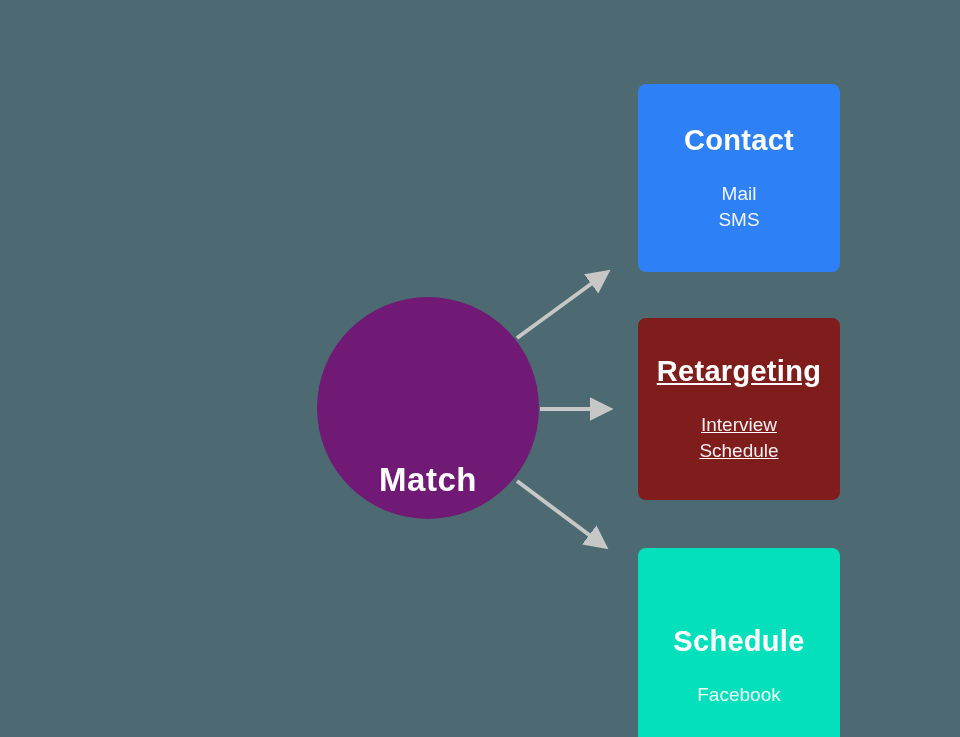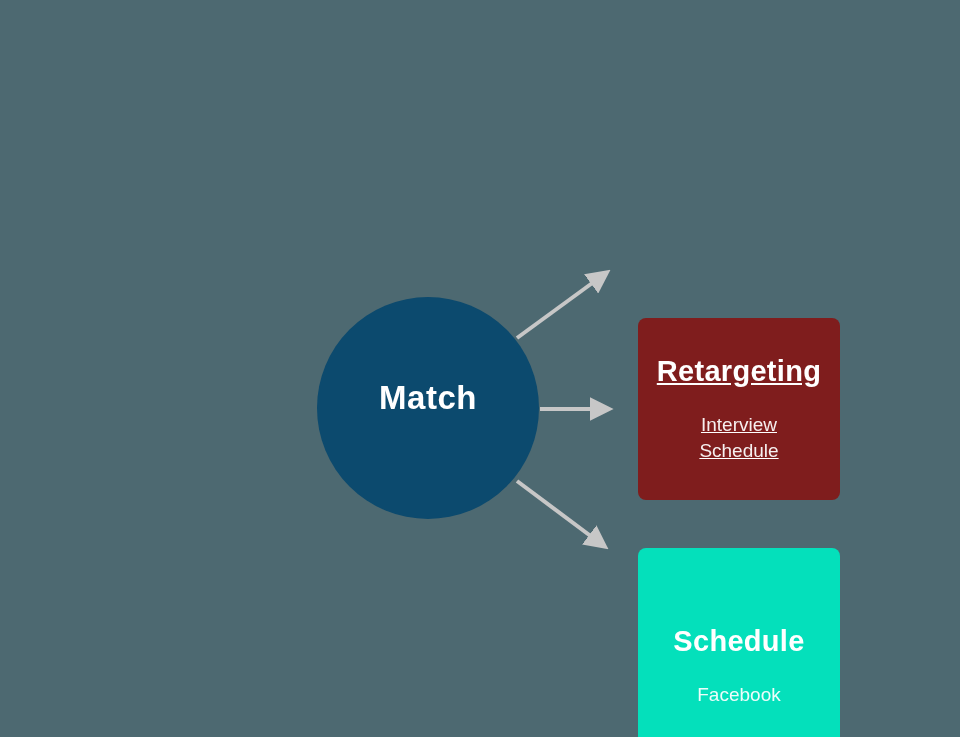--- a/index.html
+++ b/index.html
@@ -81,24 +81,31 @@
     <defs>
       <marker id="arrowhead" markerWidth="6" markerHeight="6" refX="4.6" refY="3" orient="auto">
         <path d="M0,0 L6,3 L0,6 Z" fill="#c7c7c7"></path>
       </marker>
     </defs>
     <line x1="517" y1="338" x2="606" y2="273" stroke-width="4" marker-end="url(#arrowhead)" stroke="#c7c7c7"></line>
     <line x1="540" y1="409" x2="608" y2="409" stroke-width="4" marker-end="url(#arrowhead)" stroke="#c7c7c7"></line>
     <line x1="517" y1="481" x2="604" y2="546" stroke-width="4" marker-end="url(#arrowhead)" stroke="#c7c7c7"></line>
   </svg>
 
-  <div class="node-circle" style="background-color: #0c4a6e;">
+  <div class="node-circle" style="background-color: #701a75; justify-content: flex-end;">
     <div class="node-title">Match</div>
   </div>
 
+  <div class="card card-contact" style="background-color: rgb(46, 128, 246);">
+    <div class="card-title">Contact</div>
+    <div class="card-items">
+      <div>Mail</div>
+      <div>SMS</div>
+    </div>
+  </div>
 
   <div class="card card-retargeting" style="background-color: #7f1d1d; text-decoration: underline;">
     <div class="card-title">Retargeting</div>
     <div class="card-items">
       <div>Interview</div>
       <div>Schedule</div>
     </div>
   </div>
 
   <div class="card card-schedule" style="background-color: rgb(4, 224, 187);">

